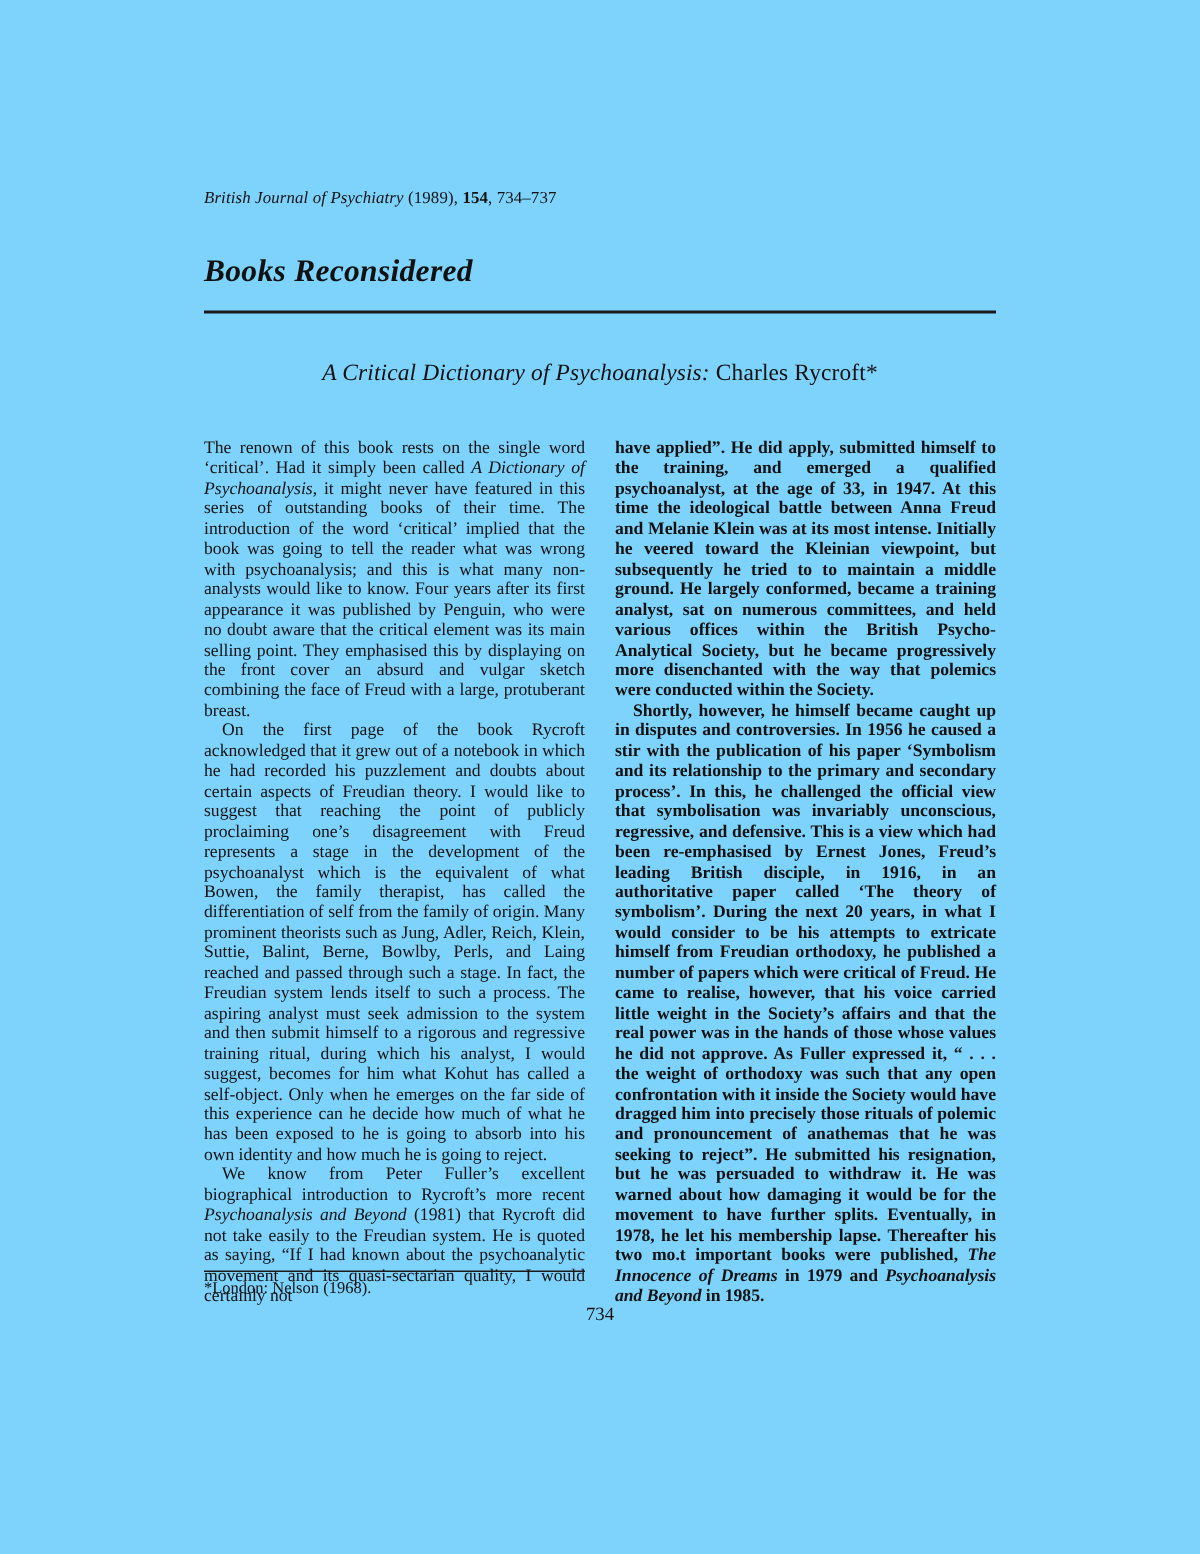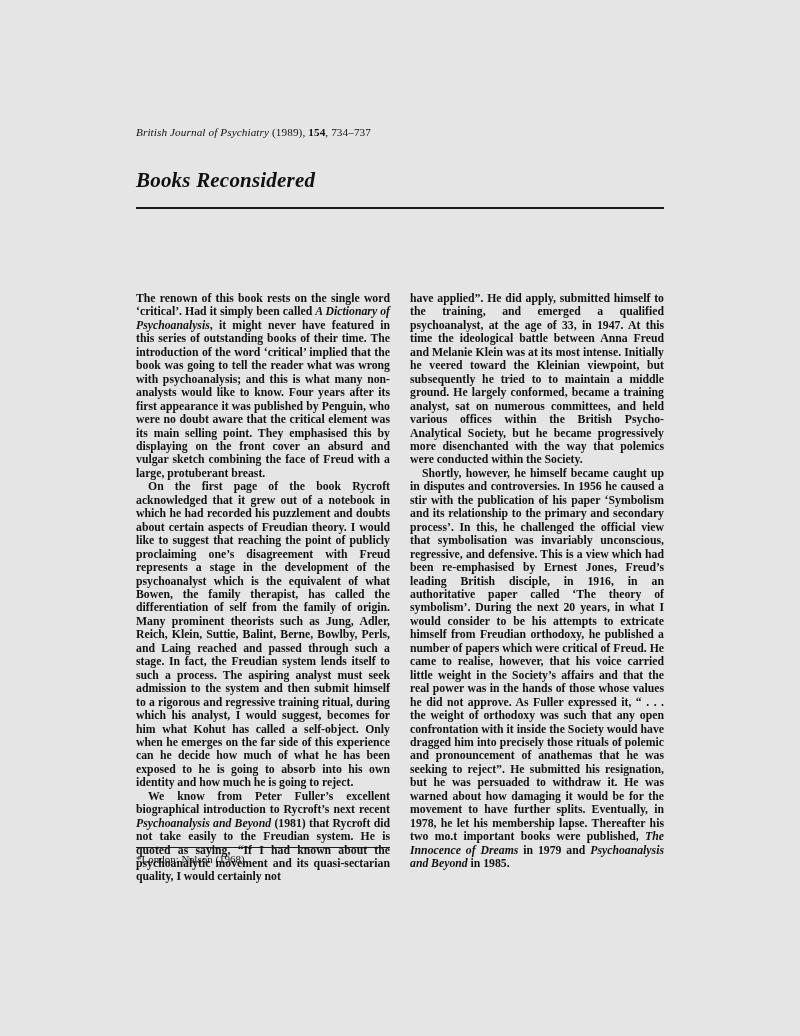--- a/index.html
+++ b/index.html
@@ -14,21 +14,21 @@
     font-family: "Liberation Serif", "DejaVu Serif", serif;
     color: #111111;
     position: relative;
     overflow: hidden;
   }
   .page {
     position: absolute;
     left: 0; top: 0;
     width: 800px;
     height: 1036px;
-    background: #e5e5e5;
+    background: #7dd3fc;
   }
   
   .citation {
     position: absolute;
     left: 136px;
     top: 126px;
     font-size: 11.2px;
     letter-spacing: 0.1px;
     white-space: nowrap;
   }
@@ -79,21 +79,21 @@
     top: 0;
     width: 254px;
     font-size: 11.75px;
     line-height: 13.45px;
     text-align: justify;
     text-justify: inter-word;
     -webkit-hyphens: none;
     hyphens: none;
     word-spacing: -0.1px;
   }
-  .col-left  { left: 0px; font-weight: bold; }
+  .col-left  { left: 0px; }
   .col-right { left: 274px; font-weight: bold; }
 
   .col p {
     margin: 0;
     text-indent: 12px;
   }
   .col p.noindent { text-indent: 0; }
   .col i, .col em { font-style: italic; }
 
   
@@ -132,30 +132,32 @@
   <div class="citation">
     <span class="jname">British Journal of Psychiatry</span>
     <span>(1989),</span>
     <span class="vol">154</span><span>, 734–737</span>
   </div>
 
   <div class="section-heading">Books Reconsidered</div>
 
   <div class="head-rule"></div>
 
+  <div class="article-title"><span class="booktitle">A Critical Dictionary of Psychoanalysis:</span><span> Charles Rycroft*</span></div>
 
   <div class="columns">
     <div class="col col-left" id="col-left">
         <p class="noindent"><span>The renown of this book rests on the single word ‘critical’. Had it simply been called </span><i>A Dictionary of Psychoanalysis</i><span>, it might never have featured in this series of outstanding books of their time. The introduction of the word ‘critical’ implied that the book was going to tell the reader what was wrong with psychoanalysis; and this is what many non-analysts would like to know. Four years after its first appearance it was published by Penguin, who were no doubt aware that the critical element was its main selling point. They emphasised this by displaying on the front cover an absurd and vulgar sketch combining the face of Freud with a large, protuberant breast.</span></p>
         <p><span>On the first page of the book Rycroft acknowledged that it grew out of a notebook in which he had recorded his puzzlement and doubts about certain aspects of Freudian theory. I would like to suggest that reaching the point of publicly proclaiming one’s disagreement with Freud represents a stage in the development of the psychoanalyst which is the equivalent of what Bowen, the family therapist, has called the differentiation of self from the family of origin. Many prominent theorists such as Jung, Adler, Reich, Klein, Suttie, Balint, Berne, Bowlby, Perls, and Laing reached and passed through such a stage. In fact, the Freudian system lends itself to such a process. The aspiring analyst must seek admission to the system and then submit himself to a rigorous and regressive training ritual, during which his analyst, I would suggest, becomes for him what Kohut has called a self-object. Only when he emerges on the far side of this experience can he decide how much of what he has been exposed to he is going to absorb into his own identity and how much he is going to reject.</span></p>
-        <p><span>We know from Peter Fuller’s excellent biographical introduction to Rycroft’s next recent </span><i>Psychoanalysis and Beyond</i><span> (1981) that Rycroft did not take easily to the Freudian system. He is quoted as saying, “If I had known about the psychoanalytic movement and its quasi-sectarian quality, I would certainly not</span></p>
+        <p><span>We know from Peter Fuller’s excellent biographical introduction to Rycroft’s more recent </span><i>Psychoanalysis and Beyond</i><span> (1981) that Rycroft did not take easily to the Freudian system. He is quoted as saying, “If I had known about the psychoanalytic movement and its quasi-sectarian quality, I would certainly not</span></p>
       </div>
     <div class="col col-right" id="col-right">
         <p class="noindent"><span>have applied”. He did apply, submitted himself to the training, and emerged a qualified psychoanalyst, at the age of 33, in 1947. At this time the ideological battle between Anna Freud and Melanie Klein was at its most intense. Initially he veered toward the Kleinian viewpoint, but subsequently he tried to to maintain a middle ground. He largely conformed, became a training analyst, sat on numerous committees, and held various offices within the British Psycho-Analytical Society, but he became progressively more disenchanted with the way that polemics were conducted within the Society.</span></p>
         <p><span>Shortly, however, he himself became caught up in disputes and controversies. In 1956 he caused a stir with the publication of his paper ‘Symbolism and its relationship to the primary and secondary process’. In this, he challenged the official view that symbolisation was invariably unconscious, regressive, and defensive. This is a view which had been re-emphasised by Ernest Jones, Freud’s leading British disciple, in 1916, in an authoritative paper called ‘The theory of symbolism’. During the next 20 years, in what I would consider to be his attempts to extricate himself from Freudian orthodoxy, he published a number of papers which were critical of Freud. He came to realise, however, that his voice carried little weight in the Society’s affairs and that the real power was in the hands of those whose values he did not approve. As Fuller expressed it, “ . . . the weight of orthodoxy was such that any open confrontation with it inside the Society would have dragged him into precisely those rituals of polemic and pronouncement of anathemas that he was seeking to reject”. He submitted his resignation, but he was persuaded to withdraw it. He was warned about how damaging it would be for the movement to have further splits. Eventually, in 1978, he let his membership lapse. Thereafter his two mo.t important books were published, </span><i>The Innocence of Dreams</i><span> in 1979 and </span><i>Psychoanalysis and Beyond</i><span> in 1985.</span></p>
       </div>
   </div>
 
   <div class="footnote-rule"></div>
   <div class="footnote">*London: Nelson (1968).</div>
 
+  <div class="folio">734</div>
 
 </div>
 
 </body></html>

